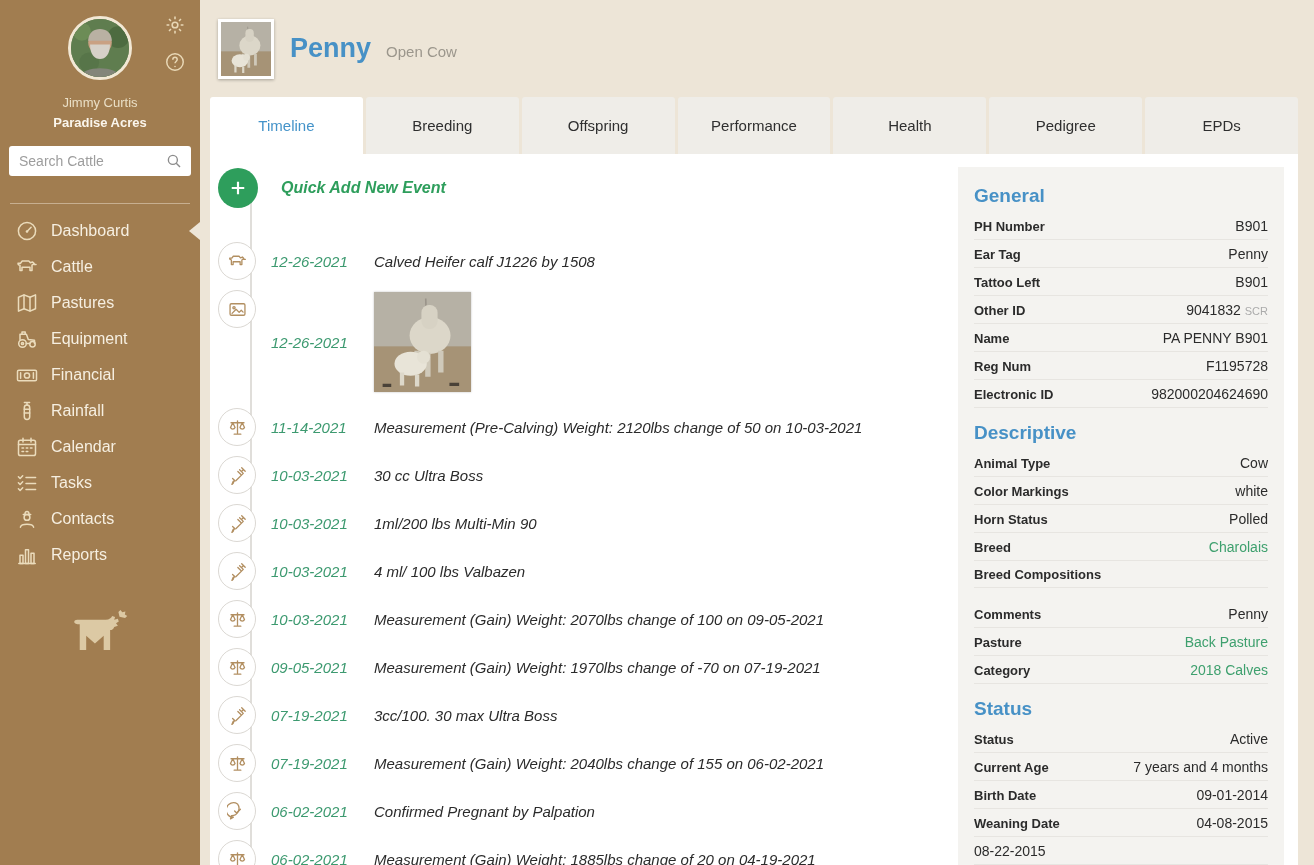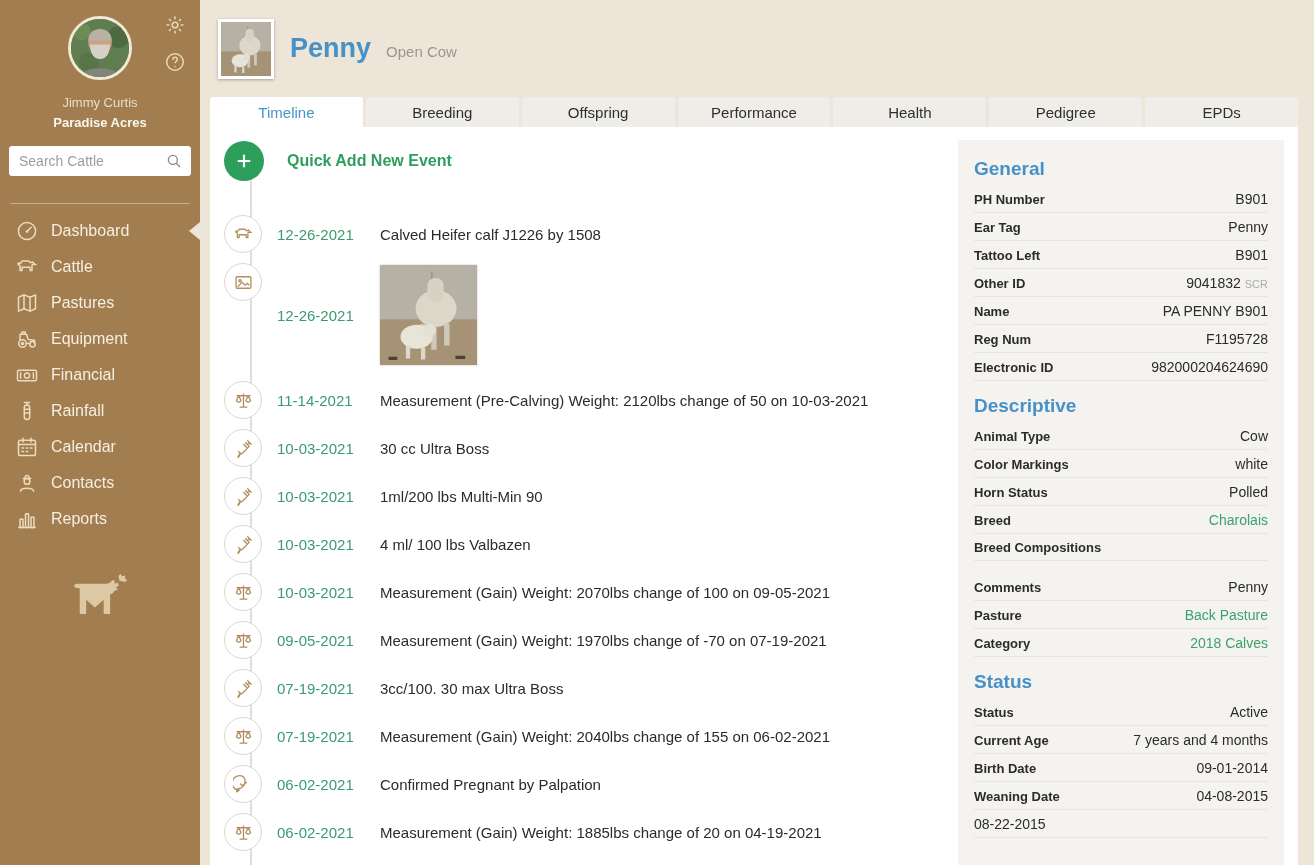--- a/index.html
+++ b/index.html
@@ -38,28 +38,28 @@
   .thumb svg { display:block; width:100%; height:100%; }
   .animal-name { font-size:27px; font-weight:bold; color:#4791C6; margin-left:16px; }
   .animal-status { font-size:15px; color:#9B968C; margin-left:15px; padding-top:6px; }
   .header-actions { margin-left:auto; display:flex; align-items:center; }
   .arrow-btn { width:20px; height:20px; color:#2E9E5C; cursor:pointer; margin-left:24px; }
   .arrow-btn svg { width:20px; height:20px; }
   .print-btn { width:26px; height:26px; color:#2E9E5C; cursor:pointer; margin-left:26px; }
   .print-btn svg { width:26px; height:26px; }
   .edit-btn { background:#2E9E5C; color:#fff; font-size:15px; font-weight:bold; padding:10px 17px; border-radius:4px; border:none; margin-left:30px; cursor:pointer; font-family:"Liberation Sans",sans-serif; }
 
-  .tabbar { display:flex; gap:3px; margin:0 16px 0 10px; height:30px; flex-shrink:0; }
+  .tabbar { display:flex; gap:3px; margin:0 16px 0 10px; height:57px; flex-shrink:0; }
   .tab { flex:1; display:flex; align-items:center; justify-content:center; background:#EFEDE8; color:#2f2f2f; font-size:15px; cursor:pointer; border-radius:3px 3px 0 0; }
   .tab.active { background:#fff; color:#4493C9; }
 
   .content { flex:1; background:#fff; margin:0 16px 0 10px; display:flex; overflow:hidden; }
 
   
-  .timeline { flex:1; position:relative; padding:14px 0 0 14px; min-width:0; }
+  .timeline { flex:1; position:relative; padding:14px 0 0 8px; min-width:0;font-style:italic; }
   .timeline::before { content:''; position:absolute; left:40px; top:34px; bottom:0; width:2px; background:#E0DEDA; }
   .quick-add { display:flex; align-items:center; margin-bottom:34px; cursor:pointer; }
   .plus-btn { width:40px; height:40px; border-radius:50%; background:#2E9E5C; display:flex; align-items:center; justify-content:center; position:relative; z-index:1; flex-shrink:0; }
   .plus-btn svg { width:20px; height:20px; color:#fff; }
   .quick-label { color:#2E9E5C; font-weight:bold; font-size:16px; margin-left:23px; }
   .event { display:flex; align-items:center; margin-bottom:10px; }
   .event-icon { width:38px; height:38px; border:1px solid #DBD8D3; border-radius:50%; background:#fff; display:flex; align-items:center; justify-content:center; color:#B28F61; position:relative; z-index:1; flex-shrink:0; }
   .event-icon svg { width:21px; height:21px; }
   .event-date { width:94px; margin-left:15px; color:#3D9A70; font-size:15px; flex-shrink:0; }
   .event-text { color:#2b2b2b; font-size:15px; margin-left:9px; white-space:nowrap; }
@@ -183,20 +183,26 @@
 
   <div class="nav-item">
     <span class="nav-icon"><svg viewBox="0 0 24 24" fill="none" stroke="currentColor" stroke-width="1.5" stroke-linecap="round" stroke-linejoin="round">
               <rect x="3.5" y="5.2" width="17" height="15.3" rx="1.8"></rect>
               <path d="M3.5 9.6h17M8 3.3v3.6M16 3.3v3.6"></path>
               <path d="M7 13h1.6M11.2 13h1.6M15.4 13h1.6M7 16.6h1.6M11.2 16.6h1.6"></path>
             </svg></span>
     <span class="nav-label">Calendar</span>
   </div>
 
+  <div class="nav-item">
+    <span class="nav-icon"><svg viewBox="0 0 24 24" fill="none" stroke="currentColor" stroke-width="1.5" stroke-linecap="round" stroke-linejoin="round">
+              <path d="M3.4 5.8l1.7 1.7 2.6-2.8M3.4 11.8l1.7 1.7 2.6-2.8M3.4 17.8l1.7 1.7 2.6-2.8M11 6.4h9.6M11 12.4h9.6M11 18.4h9.6"></path>
+            </svg></span>
+    <span class="nav-label">Tasks</span>
+  </div>
 
   <div class="nav-item">
     <span class="nav-icon"><svg viewBox="0 0 24 24" fill="none" stroke="currentColor" stroke-width="1.5" stroke-linecap="round" stroke-linejoin="round">
               <path d="M8.3 7.6h7.4M9.9 7.6c0-2.1.9-3.2 2.1-3.2s2.1 1.1 2.1 3.2"></path>
               <circle cx="12" cy="10.4" r="2.9"></circle>
               <path d="M5.4 20.2c.9-3.8 12.3-3.8 13.2 0"></path>
             </svg></span>
     <span class="nav-label">Contacts</span>
   </div>
 

